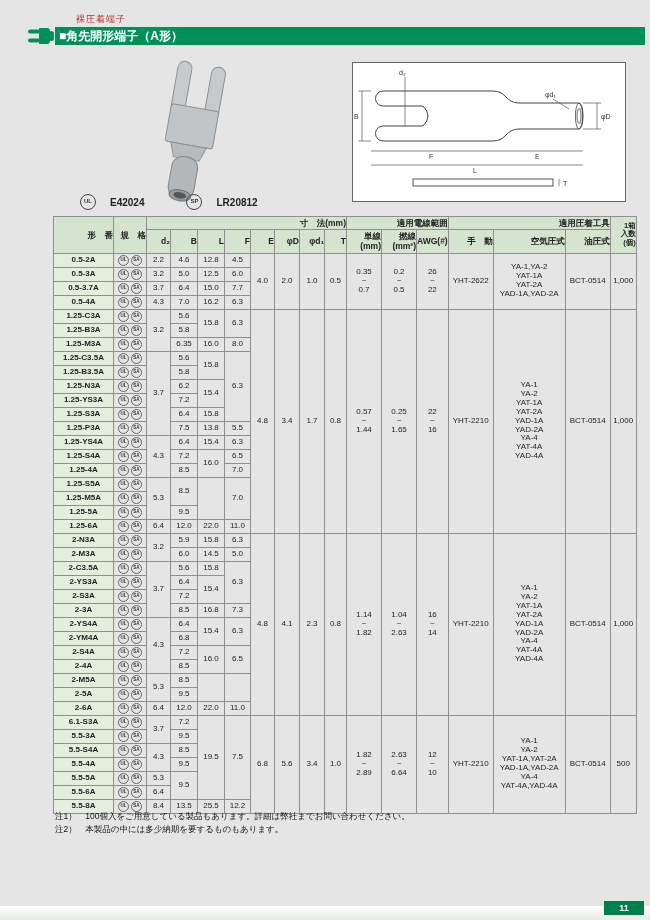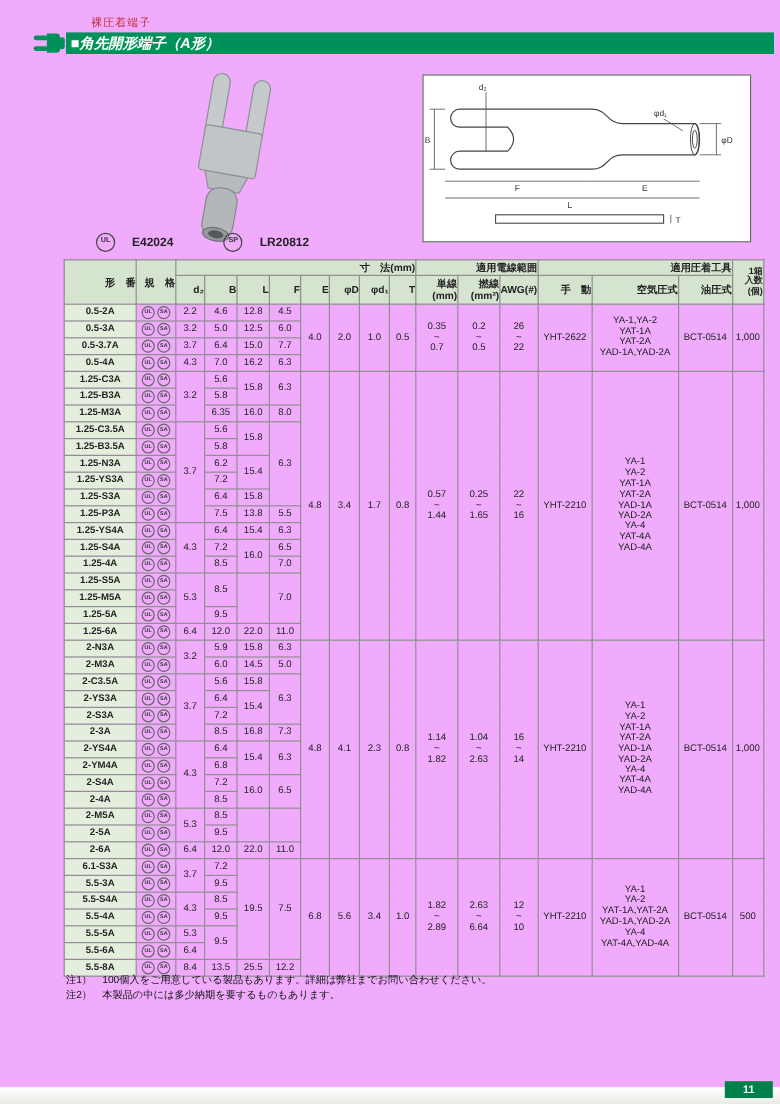--- a/index.html
+++ b/index.html
@@ -1,20 +1,20 @@
 <!DOCTYPE html>
 <html><head>
 <meta charset="utf-8">
 <style>
   html,body{margin:0;padding:0;background:#ffffff;}
-  .page{position:relative;width:650px;height:920px;background:#f0abfc;overflow:hidden;
+  .page{position:relative;width:650px;height:920px;background:#e5e5e5;overflow:hidden;
         font-family:"Liberation Sans","DejaVu Sans",sans-serif;color:#222;}
   .top-label{position:absolute;left:76px;top:13px;font-size:9px;color:#c0272d;letter-spacing:1px;}
   .title-bar{position:absolute;left:55px;top:27px;width:590px;height:18px;background:#00915a;
-             color:#fff;font-size:12px;font-weight:bold;line-height:18px;padding-left:4px;box-sizing:border-box;font-style:italic;}
+             color:#fff;font-size:12px;font-weight:bold;line-height:18px;padding-left:4px;box-sizing:border-box;}
   .title-icon{position:absolute;left:27px;top:25px;}
   .photo{position:absolute;left:143px;top:58px;}
   .diagram-box{position:absolute;left:352px;top:62px;width:272px;height:138px;border:1px solid #666;background:#fff;}
   .certs{position:absolute;left:80px;top:194px;font-size:10px;font-weight:600;display:flex;align-items:center;gap:14px;}
   .cbadge{display:inline-block;width:14px;height:14px;border:1.2px solid #444;border-radius:50%;
           font-size:6px;line-height:13px;text-align:center;font-weight:bold;color:#333;}
   .cert-gap{width:14px;}
   table.main{position:absolute;left:53px;top:216px;border-collapse:collapse;table-layout:fixed;border:1.5px solid #4a4a4a;}
   table.main th,table.main td{border:1px solid #8f8f8f;box-sizing:border-box;}
   table.main thead th{background:#d4e4cf;font-size:8.5px;font-weight:bold;padding:1px 0;line-height:1.2;white-space:pre-line;text-align:right;}

